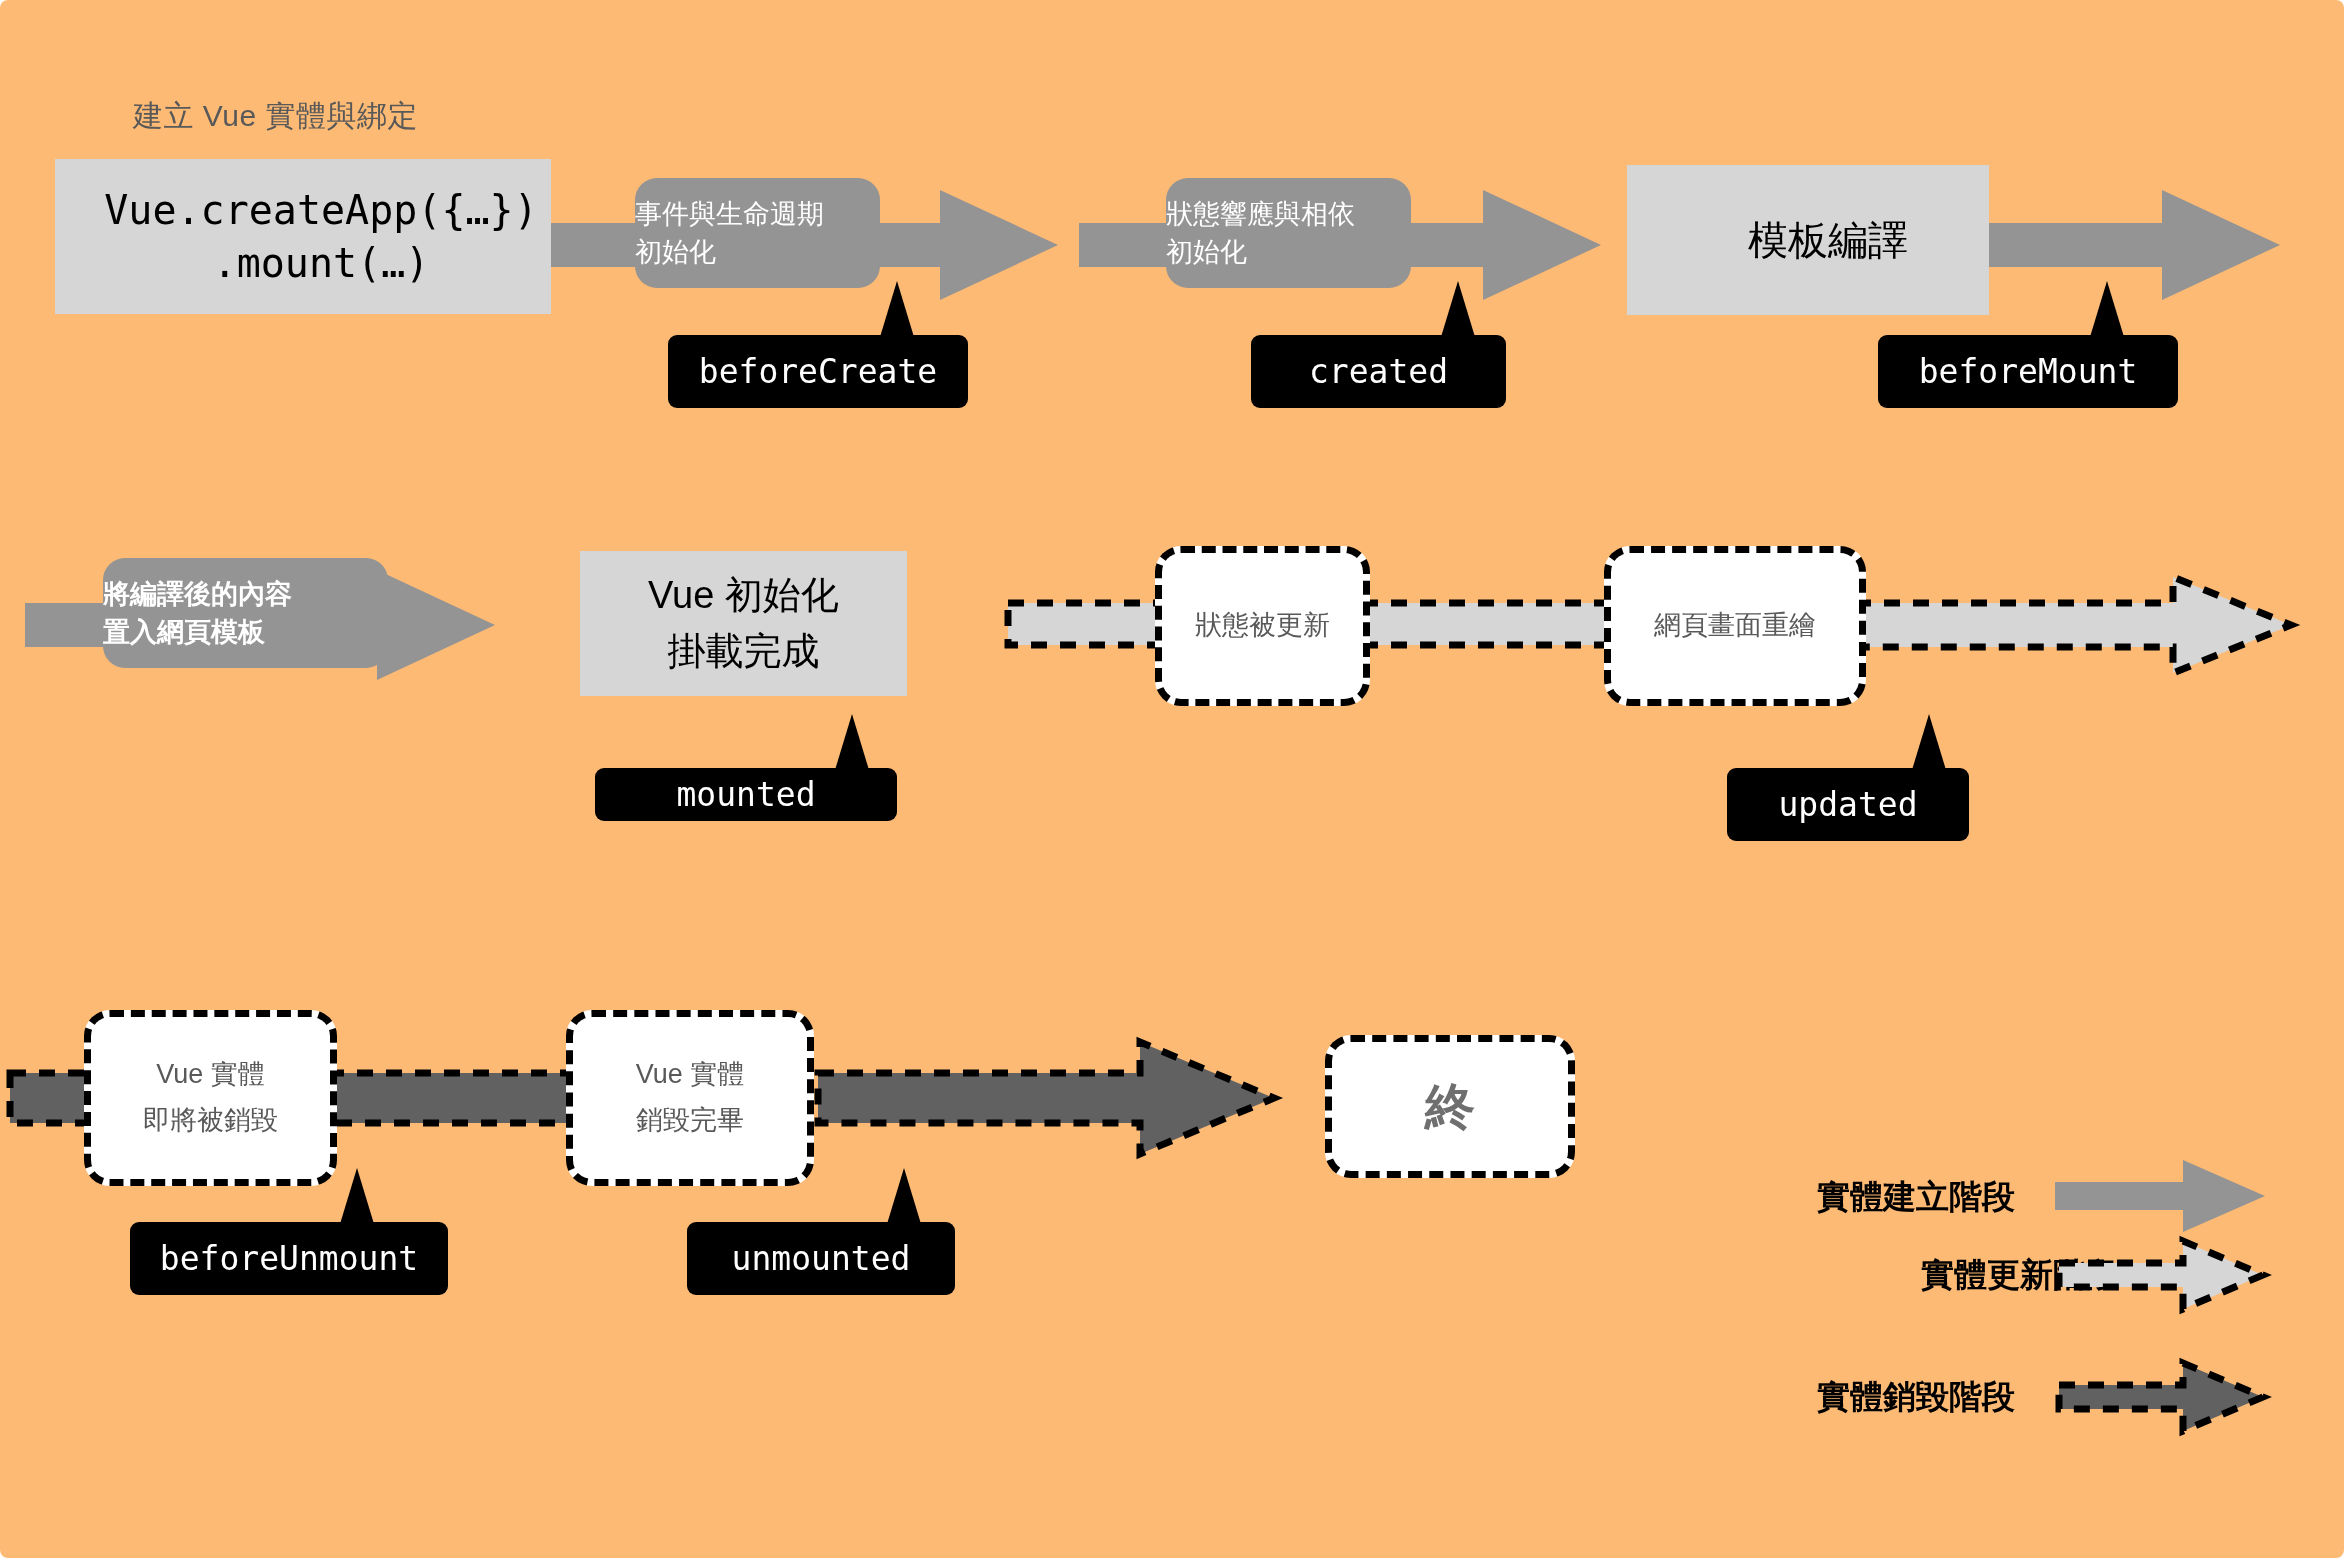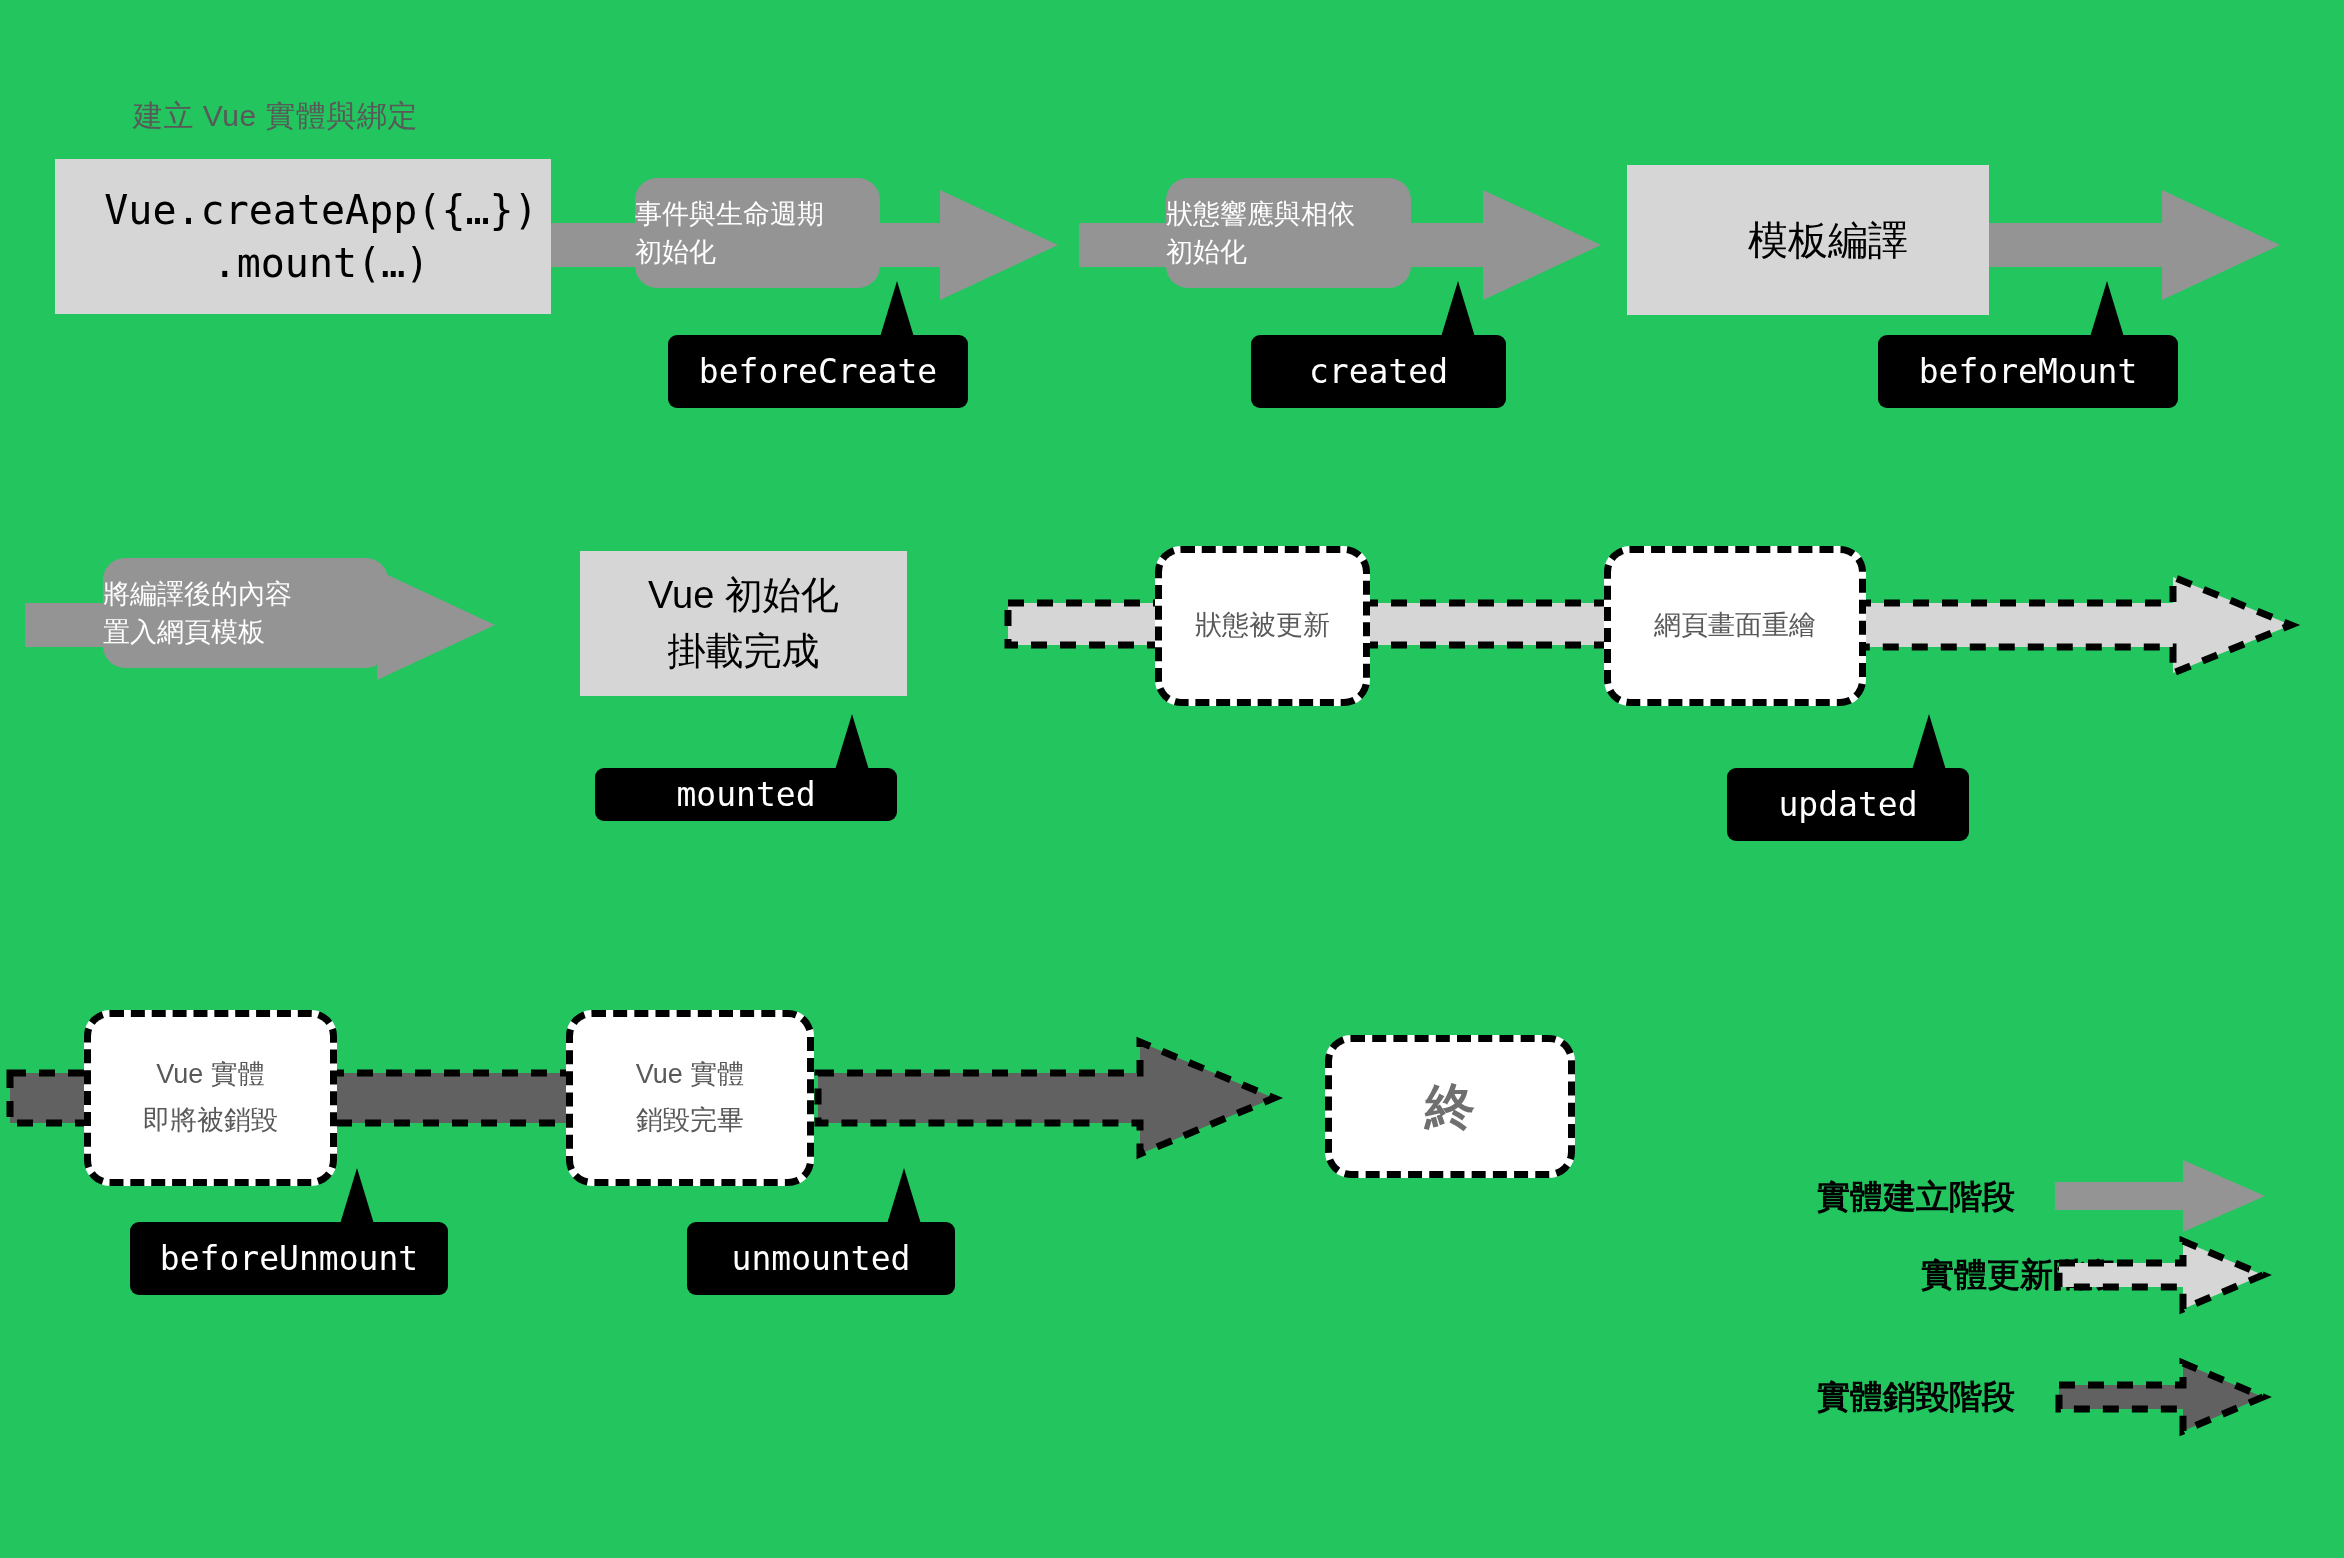--- a/index.html
+++ b/index.html
@@ -5,21 +5,22 @@
   html,body{margin:0;padding:0;background:#fff;}
   body{
     font-family:"Liberation Sans","DejaVu Sans",sans-serif;
     -webkit-font-smoothing:antialiased;
   }
   #canvas{
     position:relative;
     width:2344px;
     height:1558px;
     overflow:hidden;
-    background:#22c55e;
+    background:#fdba74;
+    border-radius:8px;
   }
   .abs{position:absolute;}
 
   
   .section-title{
     color:#595959;
     font-size:30px;
     letter-spacing:.5px;
     white-space:nowrap;
   }
@@ -174,21 +175,21 @@
     <span class="nib" style="left:212px;"></span>
     <span>beforeMount</span>
   </div>
 
   <div class="abs arrow-wrap" style="left:25px; top:570px;">
     <svg width="470" height="110" viewBox="0 0 470 110">
       <path d="M0,33 L352,33 L352,0 L470,55 L352,110 L352,77 L0,77 Z" fill="#949494"></path>
     </svg>
   </div>
 
-  <div class="abs pill" style="left:103px; top:558px; width:285px; height:110px;">
+  <div class="abs pill" style="left:103px; top:558px; width:285px; height:110px;font-weight:bold;">
     <div>將編譯後的內容</div>
     <div>置入網頁模板</div>
   </div>
 
   <div class="abs stage-box cjk-2" style="left:580px; top:551px; width:327px; height:145px;">
     <div>Vue 初始化</div>
     <div>掛載完成</div>
   </div>
 
   <div class="abs callout" style="left:595px; top:768px; width:302px; height:53px;">

